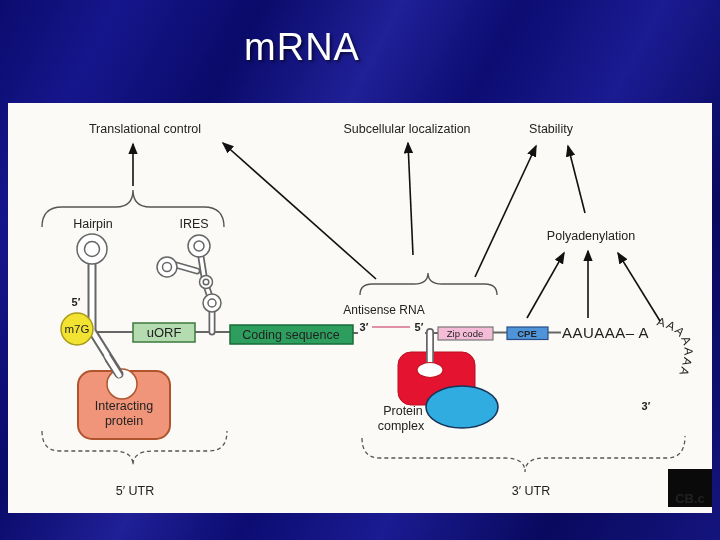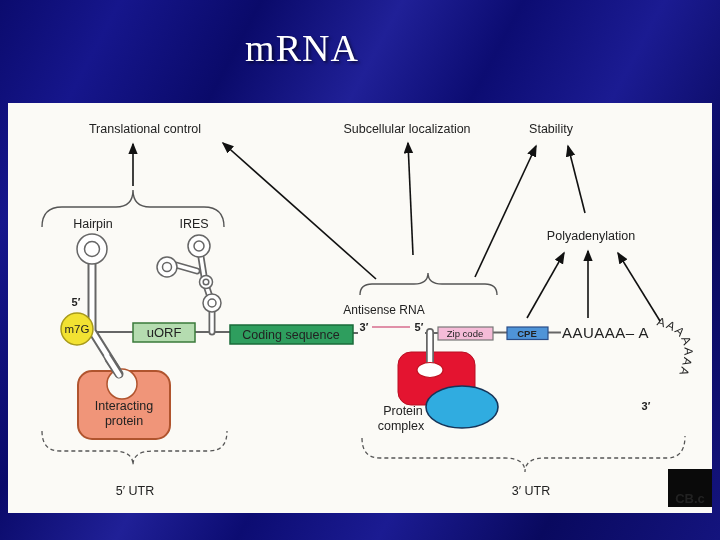--- a/index.html
+++ b/index.html
@@ -6,21 +6,21 @@
   body{
     width:720px;height:540px;overflow:hidden;position:relative;
     font-family:"Liberation Sans", sans-serif;
     background:linear-gradient(118deg,
       #0b0b6e 0%, #16168c 12%, #0a0a6a 26%, #202097 40%,
       #0c0c72 52%, #1b1b92 66%, #09095f 82%, #14147e 100%);
   }
   .slide-title{
     position:absolute;top:26px;left:0;width:604px;text-align:center;
     color:#ffffff;font-size:38px;letter-spacing:1px;
-    font-family:Liberation Serif, serif;
+    font-family:Liberation Sans, sans-serif;
     text-shadow:2px 2px 3px rgba(0,0,0,.55);
   }
   .panel{
     position:absolute;left:8px;top:103px;width:704px;height:410px;
     background:#fbfaf6;
   }
   svg text{font-family:"Liberation Sans", sans-serif;fill:#222;}
   .lbl{font-size:12.5px;}
   .sm{font-size:11px;}
   .tube-out{stroke:#666;fill:none;stroke-linecap:round;}

